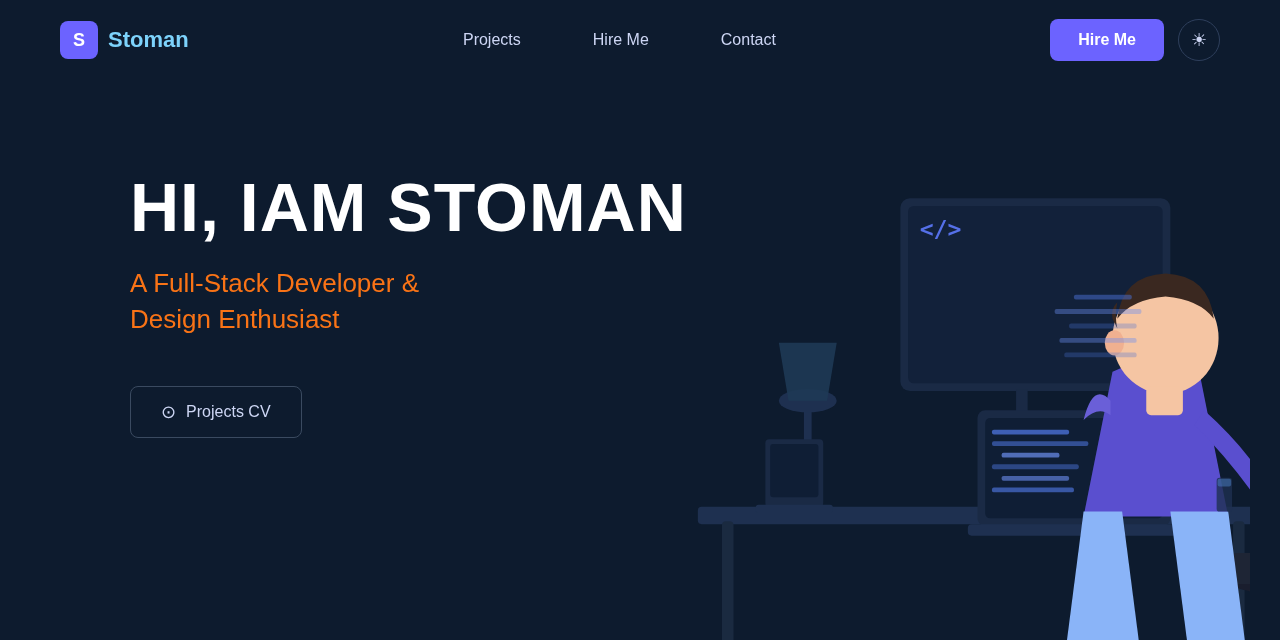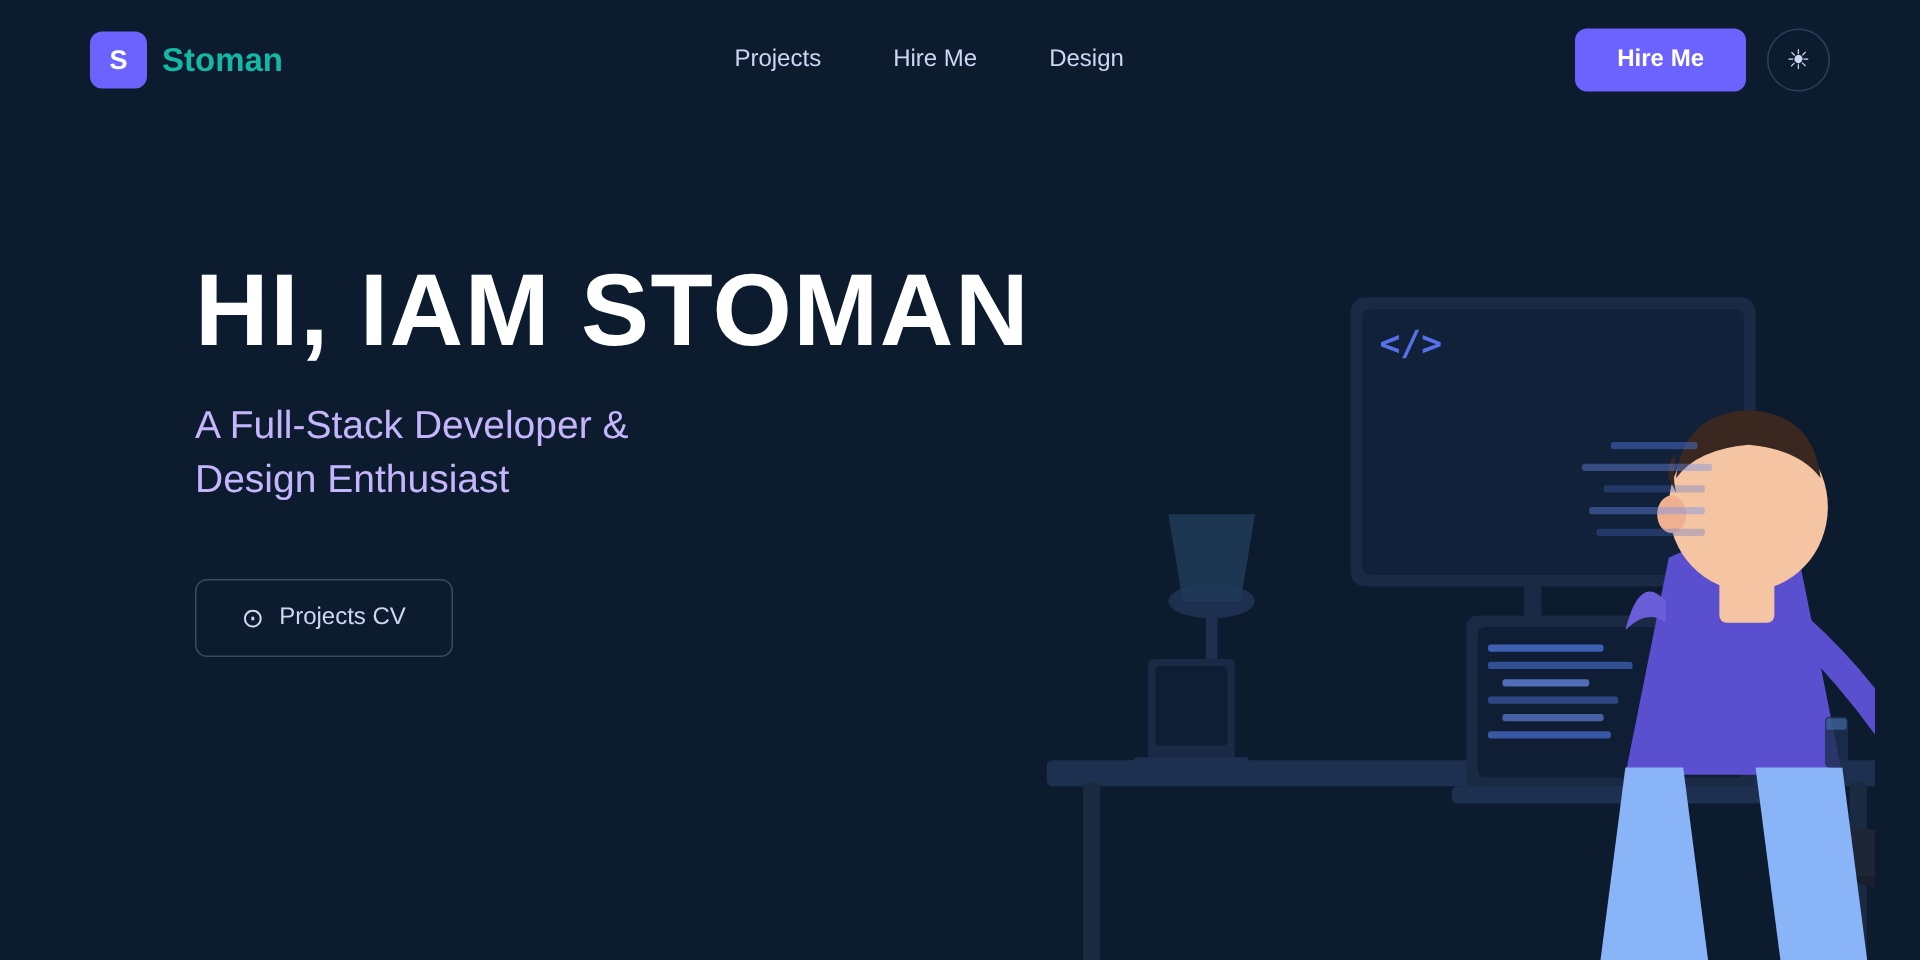--- a/index.html
+++ b/index.html
@@ -39,26 +39,26 @@
       align-items: center;
       justify-content: center;
       font-weight: 900;
       font-size: 18px;
       color: #fff;
     }
 
     .logo-name {
       font-size: 22px;
       font-weight: 600;
-      color: #14b8a6;
+      color: #7dd3fc;
     }
 
     .nav-links {
       display: flex;
-      gap: 48px;
+      gap: 72px;
       list-style: none;
     }
 
     .nav-links a {
       text-decoration: none;
       color: #cdd6f4;
       font-size: 16px;
       font-weight: 500;
       transition: color 0.2s;
     }
@@ -114,21 +114,21 @@
       font-weight: 900;
       color: #fff;
       letter-spacing: 1px;
       text-transform: uppercase;
       line-height: 1.1;
       margin-bottom: 20px;
     }
 
     .hero-text p {
       font-size: 26px;
-      color: #c4b5fd;
+      color: #f97316;
       font-weight: 400;
       line-height: 1.4;
       max-width: 320px;
       margin-bottom: 48px;
     }
 
     .download-btn {
       display: flex;
       align-items: center;
       gap: 10px;
@@ -178,21 +178,21 @@
   </div>
 
   <ul class="nav-links">
     <li>
       <a href="#">Projects</a>
     </li>
     <li>
       <a href="#">Hire Me</a>
     </li>
     <li>
-      <a href="#">Design</a>
+      <a href="#">Contact</a>
     </li>
   </ul>
 
   <div class="nav-right">
     <button class="hire-btn">Hire Me</button>
     <button class="theme-btn">
       <span>☀</span>
     </button>
   </div>
 </nav>

